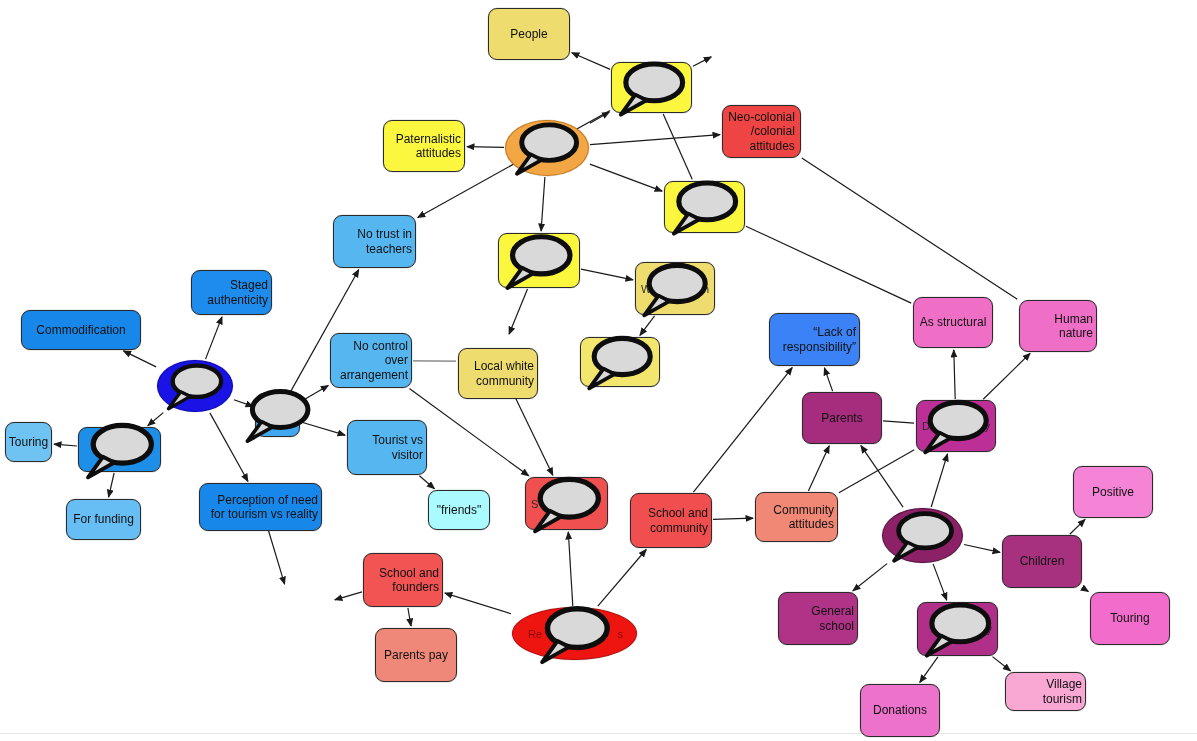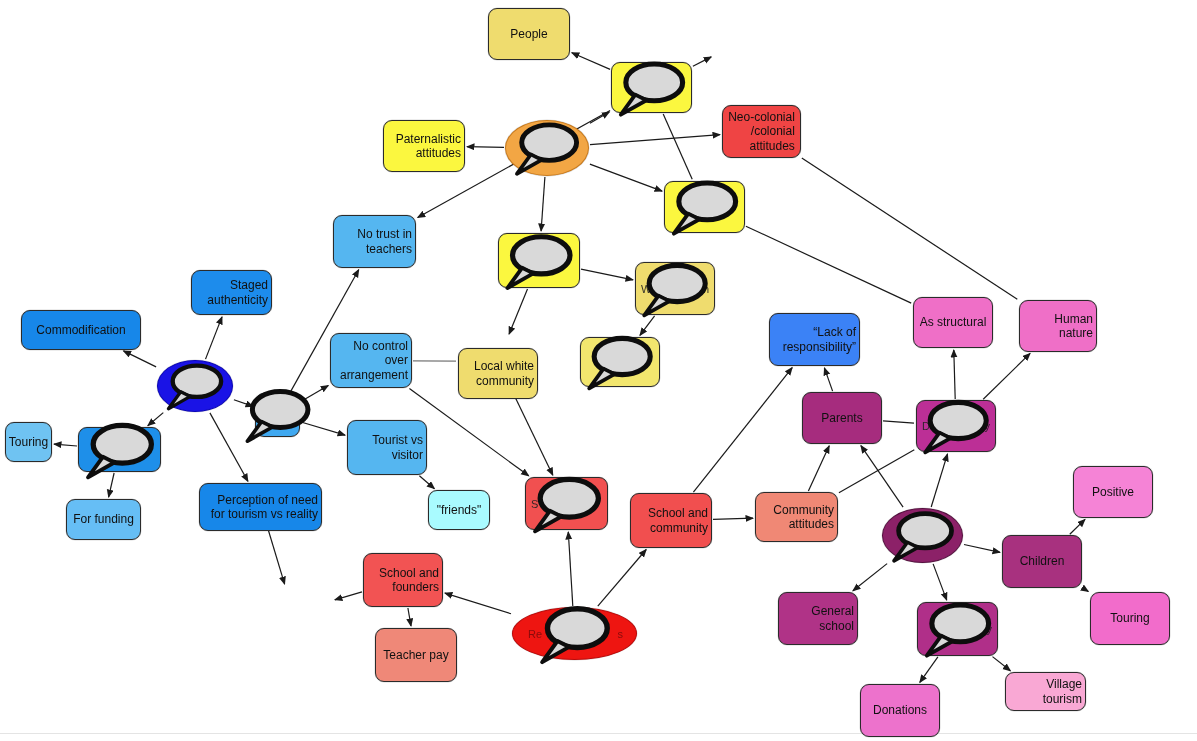--- a/index.html
+++ b/index.html
@@ -286,21 +286,21 @@
     <div class="node" style="left: 917px; top: 602px; width: 81px; height: 54px; background: rgb(176, 47, 137);">
       <span class="frag right">y</span>
       <div class="icon" style="width: 71.28px; height: 57.915px;">
         <svg viewBox="0 0 64 52" xmlns="http://www.w3.org/2000/svg">
           <ellipse cx="34" cy="21" rx="25.5" ry="16.5" fill="#d9d9d9" stroke="#0d0d0d" stroke-width="4.6"></ellipse>
           <path d="M17 32 L4 50 L27 37 Z" fill="#d9d9d9" stroke="#0d0d0d" stroke-width="3.4" stroke-linejoin="round"></path>
         </svg>
       </div>
     </div>
     <div class="node" style="left: 375px; top: 628px; width: 82px; height: 54px; background: rgb(239, 136, 120);">
-      <span class="label">Teacher pay</span>
+      <span class="label">Parents pay</span>
     </div>
     <div class="node" style="left: 1090px; top: 592px; width: 80px; height: 53px; background: rgb(242, 108, 203);">
       <span class="label">Touring</span>
     </div>
     <div class="node" style="left: 860px; top: 684px; width: 80px; height: 53px; background: rgb(237, 114, 204);">
       <span class="label">Donations</span>
     </div>
     <div class="node" style="left: 1005px; top: 672px; width: 81px; height: 39px; background: #f9a8d4;">
       <span class="label">Village tourism</span>
     </div>

